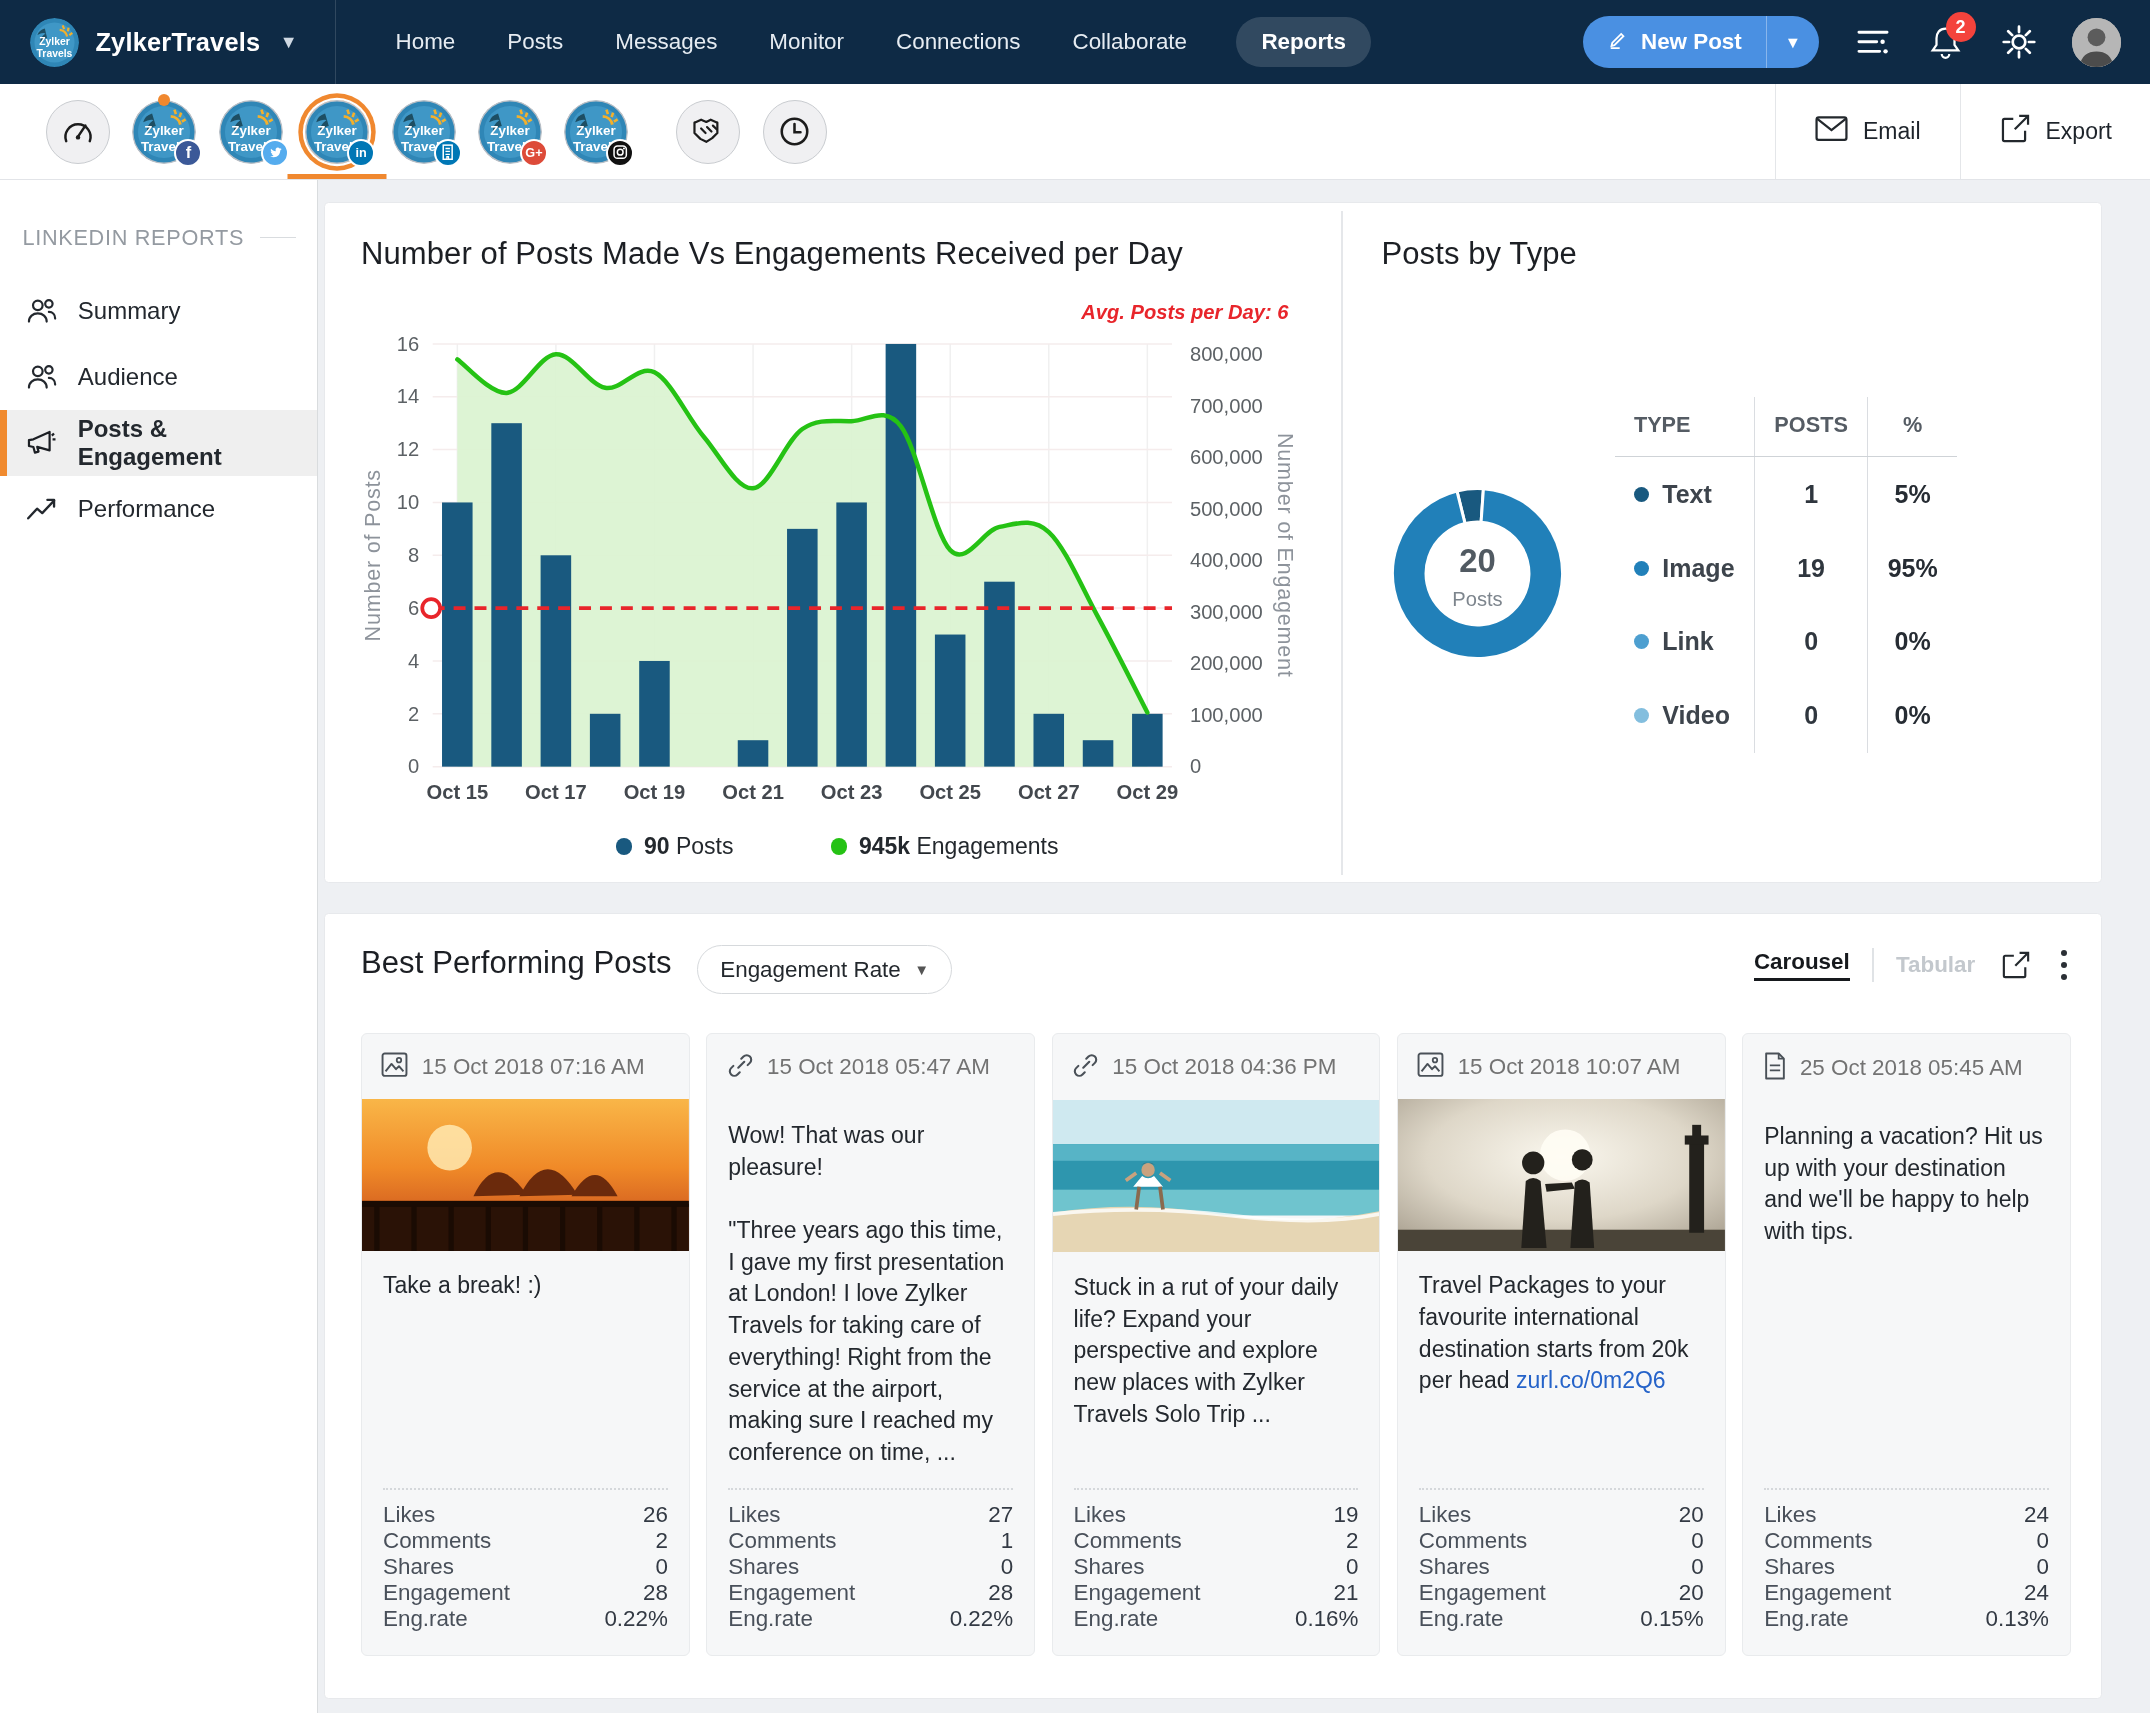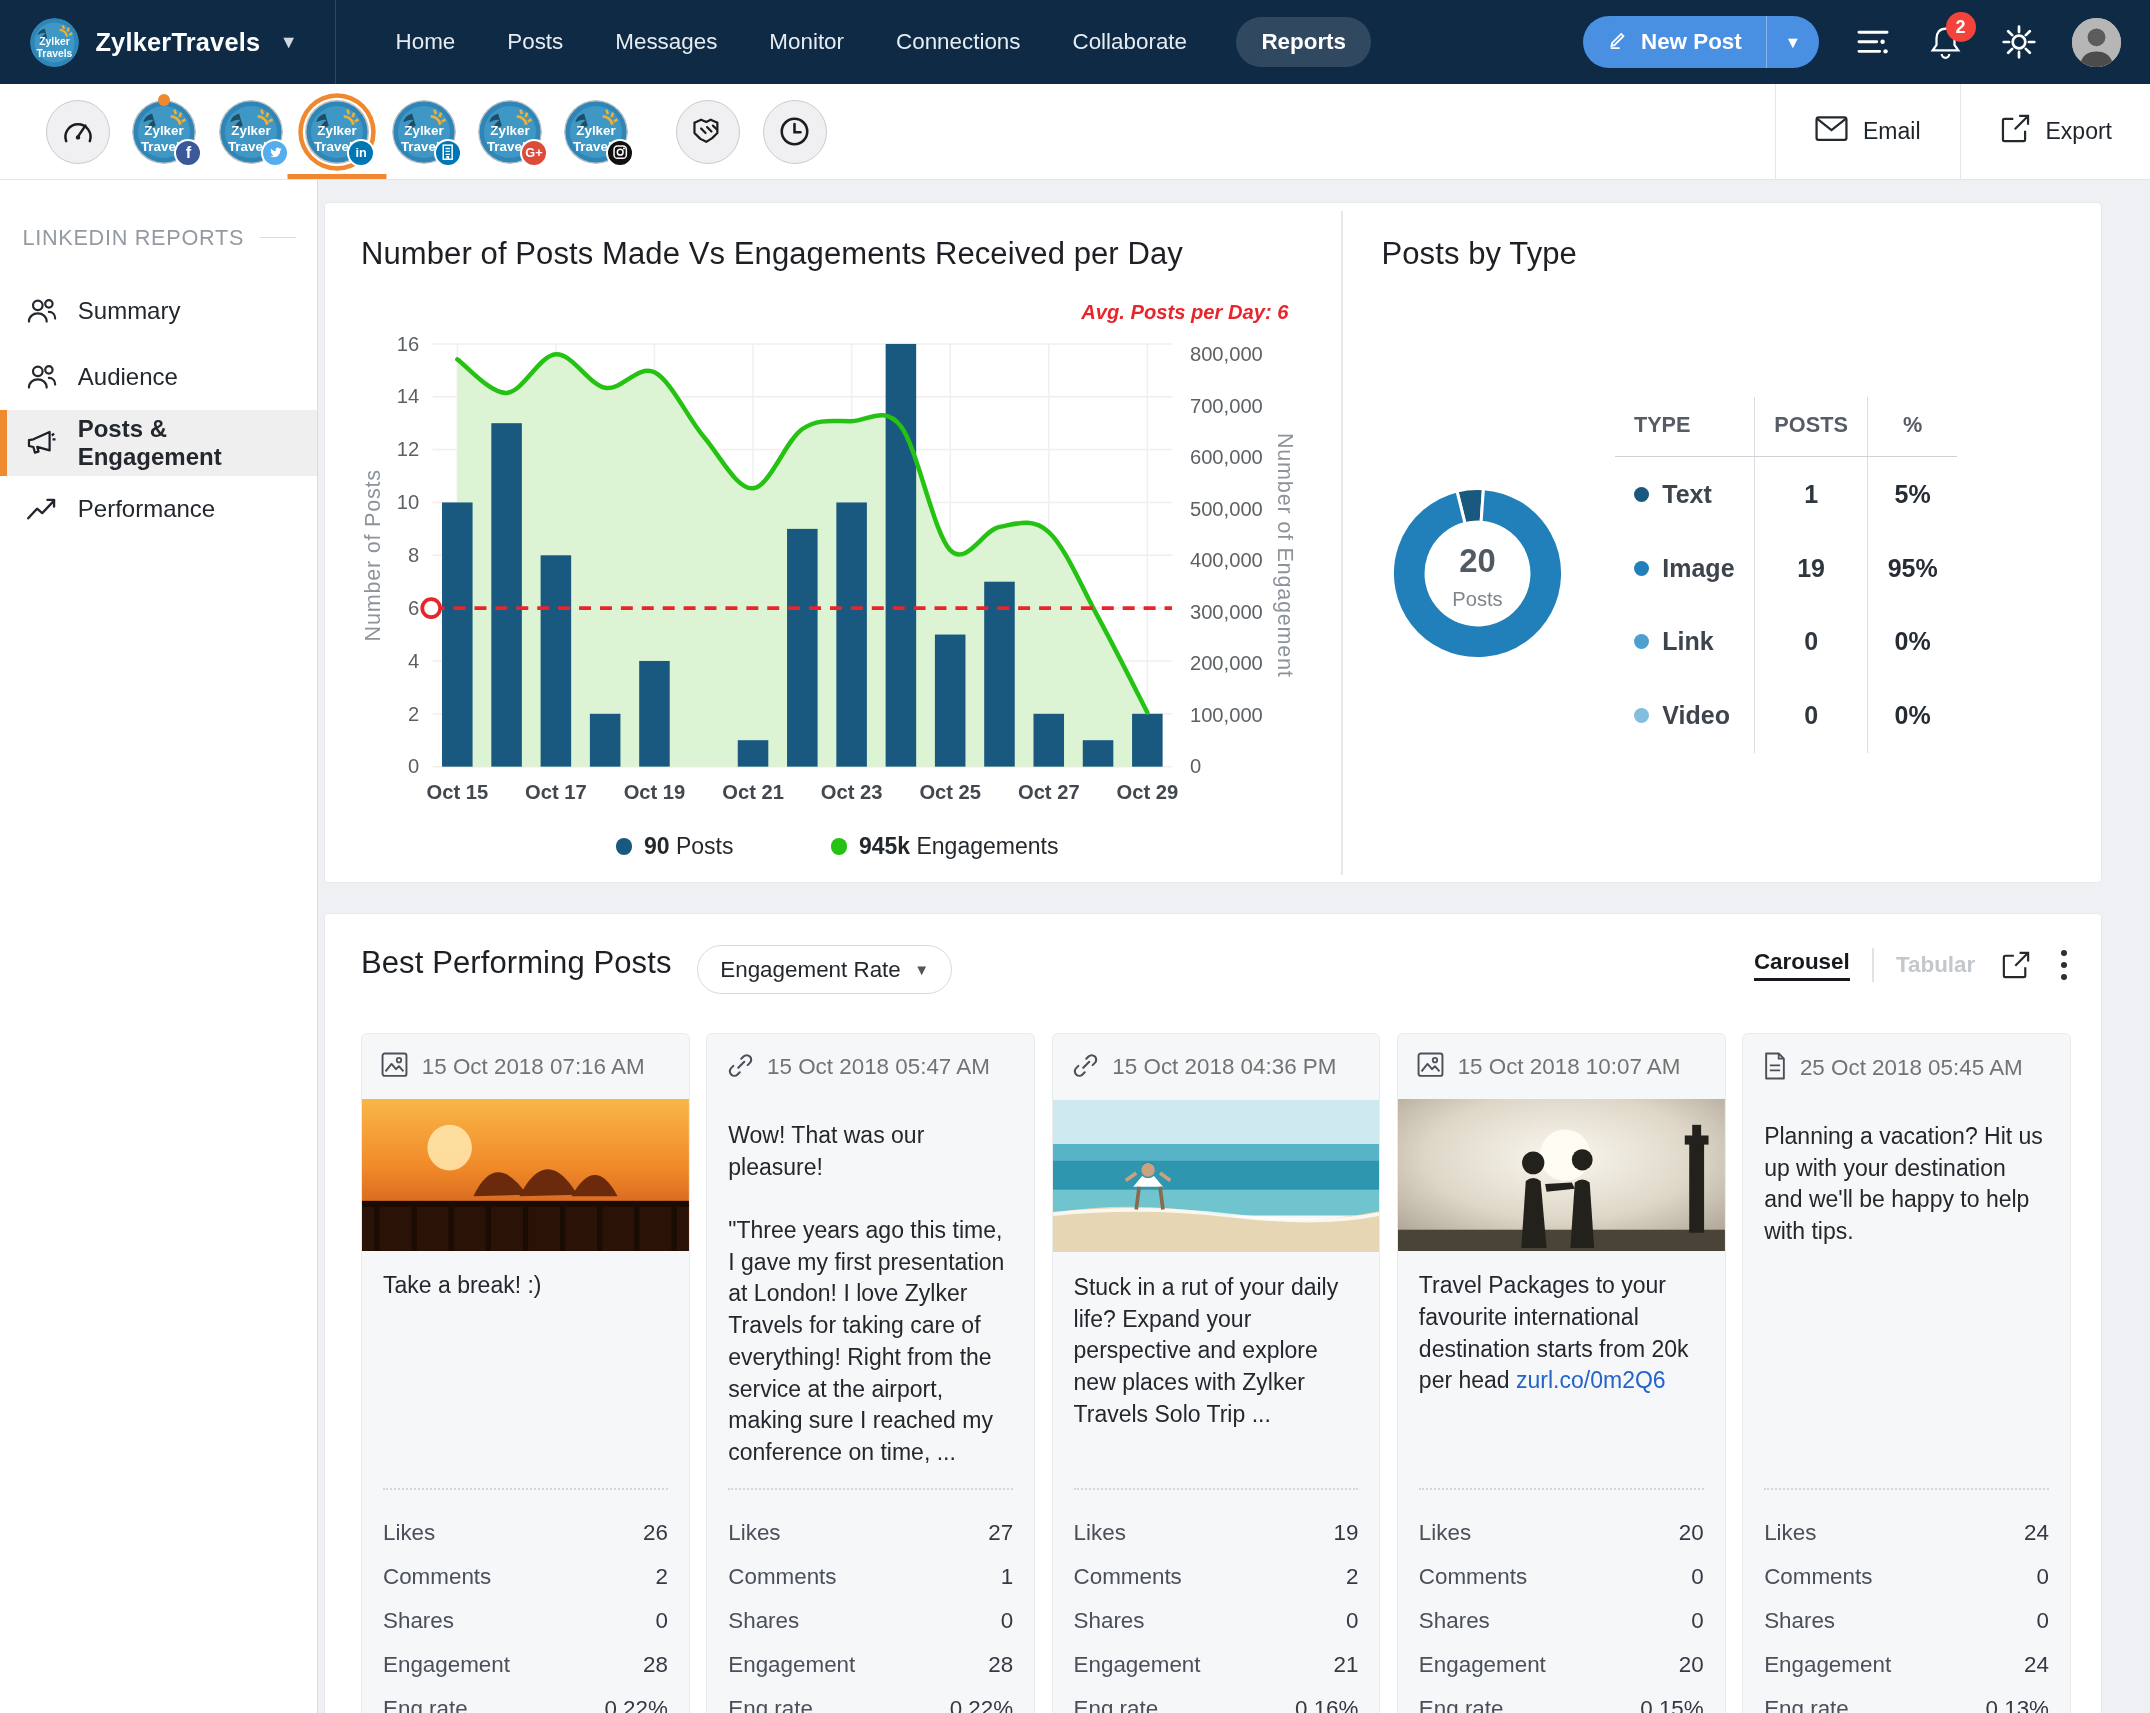--- a/index.html
+++ b/index.html
@@ -91,21 +91,21 @@
   .post-cards{display:flex;gap:16.4px;margin-top:39px;align-items:stretch}
   .post-card{flex:1;background:#f6f7f8;border:0.7px solid #e9ebed;border-radius:6px;display:flex;flex-direction:column;overflow:hidden}
   .pc-head{display:flex;align-items:center;gap:13.4px;padding:18px 19.4px;flex:none}
   .pc-date{font-size:22.4px;color:#737373}
   .pc-photo{height:152px;flex:none}
   .pc-photo svg{display:block;width:100%;height:100%}
   .pc-text{padding:19.4px 21px;font-size:23px;line-height:1.38;color:#23282e;white-space:pre-line;flex:1}
   .post-link{color:#2563c9;cursor:pointer}
   .pc-divider{border-top:2.2px dotted #d5d8db;margin:0 21px;flex:none}
   .pc-stats{padding:12px 21px 22.4px 21px;flex:none}
-  .pc-row{display:flex;justify-content:space-between;margin-top:18px;font-size:22.4px}
+  .pc-row{display:flex;justify-content:space-between;margin-top:0;font-size:22.4px}
   .pc-row .sl{color:#49505a}
   .pc-row .sv{font-weight:400;color:#333a44}
 </style>
 </head>
 <body>
 
 <header class="navbar">
   <div class="brand">
     <span class="brand-logo">
       <svg viewBox="0 0 66 66">

